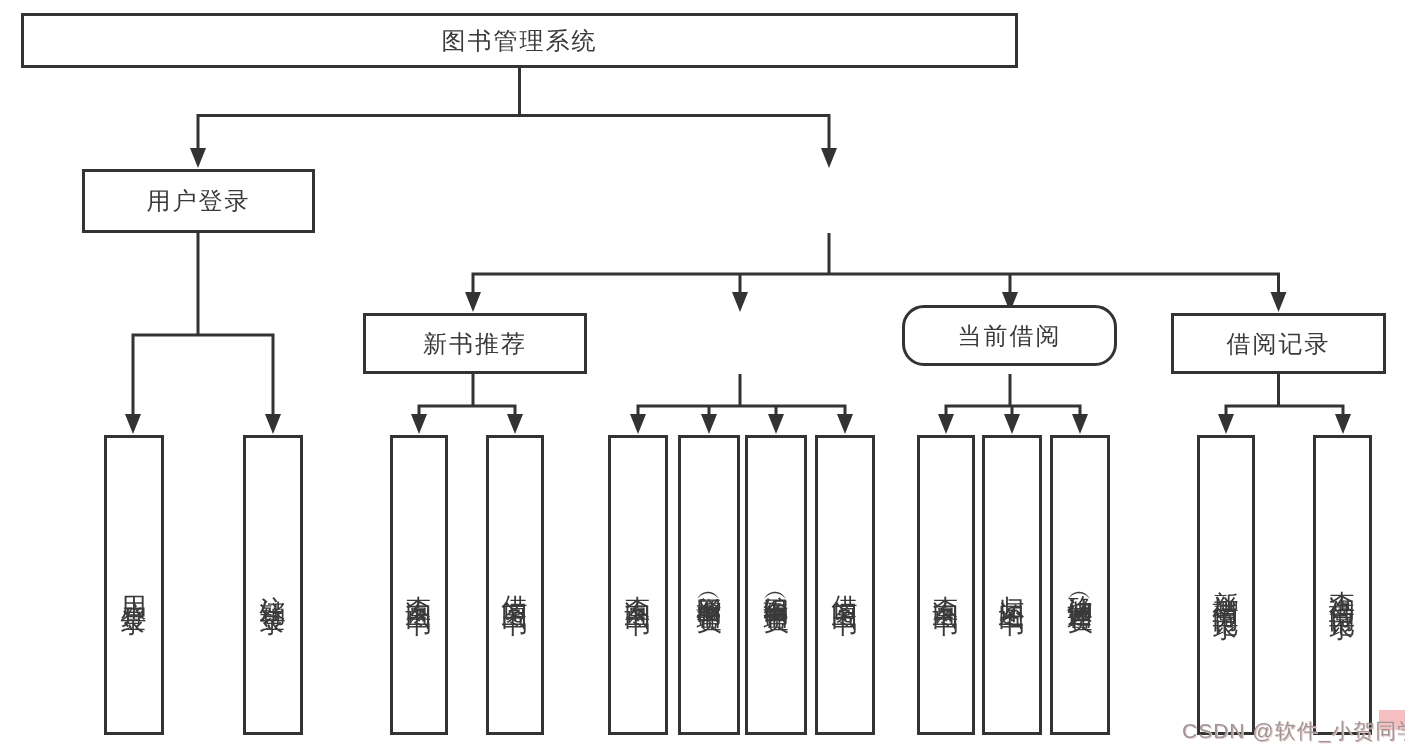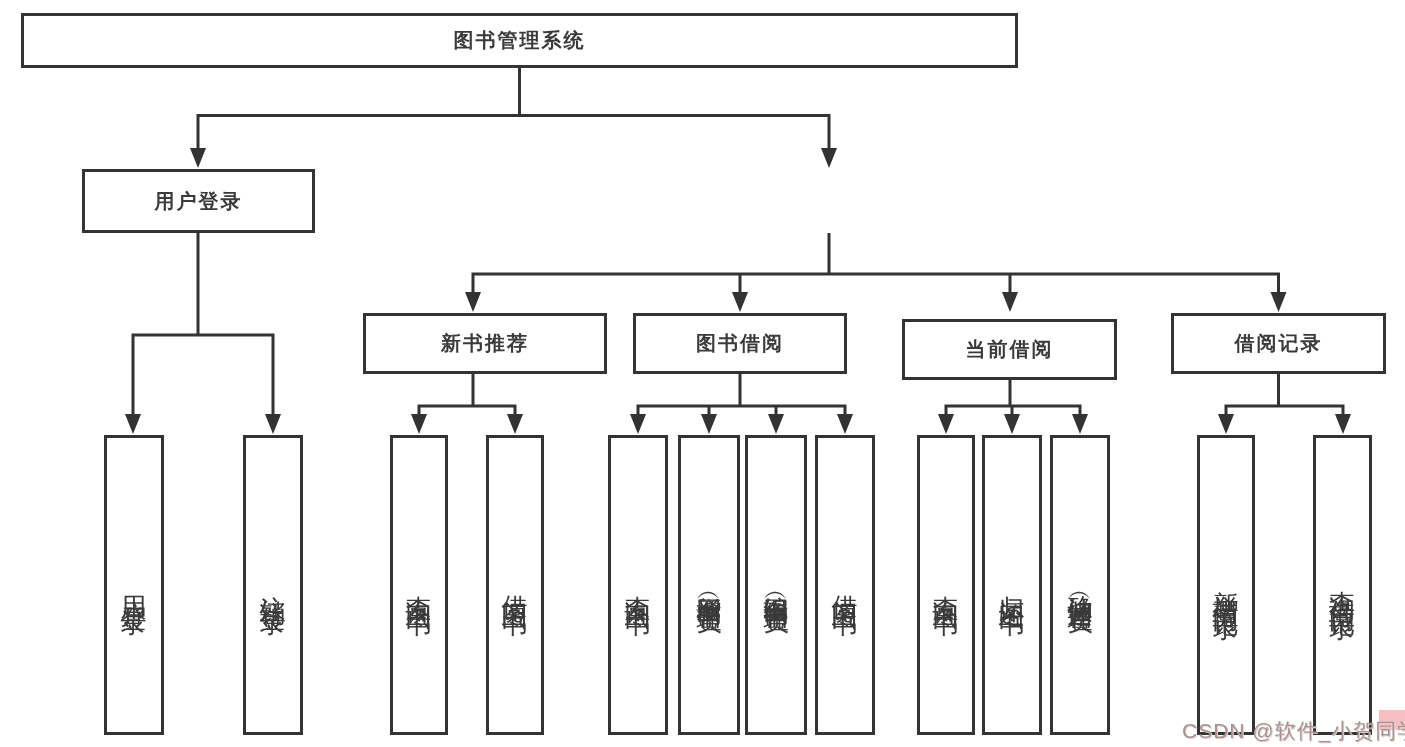--- a/index.html
+++ b/index.html
@@ -11,21 +11,21 @@
   }
   .stage{position:absolute;inset:0;}
   svg.wires{position:absolute;left:0;top:0;z-index:1;}
   .box{
     position:absolute;z-index:2;
     border:3px solid #333333;background:#ffffff;
     display:flex;align-items:center;justify-content:center;
     box-sizing:border-box;
   }
   .hbox span{
-    font-size:20px;font-weight:700;letter-spacing:2px;white-space:nowrap;
+    font-size:24px;font-weight:400;letter-spacing:2px;white-space:nowrap;
   }
   .vbox span{
     writing-mode:vertical-rl;text-orientation:mixed;
     font-size:26px;font-weight:500;letter-spacing:5px;line-height:1;
     white-space:nowrap;
   }
   .vbox span.tight{font-size:25px;letter-spacing:2px;}
   .watermark{
     position:absolute;z-index:6;left:1182px;top:717px;
     font-size:21px;letter-spacing:1px;white-space:nowrap;
@@ -84,27 +84,24 @@
   </svg>
 
   <div class="box hbox" style="left:21px;top:13px;width:997px;height:55px;">
     <span>图书管理系统</span>
   </div>
 
   <div class="box hbox" style="left:82px;top:169px;width:233px;height:64px;">
     <span>用户登录</span>
   </div>
 
-  <div class="box hbox" style="left:363px;top:313px;width:244px;height:61px;">
+  <div class="box hbox" style="left:363px;top:313px;width:224px;height:61px;">
     <span>新书推荐</span>
   </div>
-  <div class="box hbox" style="left:633px;top:313px;width:214px;height:61px;">
-    <span>图书借阅</span>
-  </div>
-  <div class="box hbox" style="left:902px;top:319px;width:215px;height:61px;">
+  <div class="box hbox" style="left:902px;top:305px;width:215px;height:61px;border-radius:22px;">
     <span>当前借阅</span>
   </div>
   <div class="box hbox" style="left:1171px;top:313px;width:215px;height:61px;justify-content:center;">
     <span>借阅记录</span>
   </div>
 
   <div class="box vbox" style="left:104px;top:435px;width:60px;height:300px;">
     <span>用户登录</span>
   </div>
   <div class="box vbox" style="left:243px;top:435px;width:60px;height:300px;">

